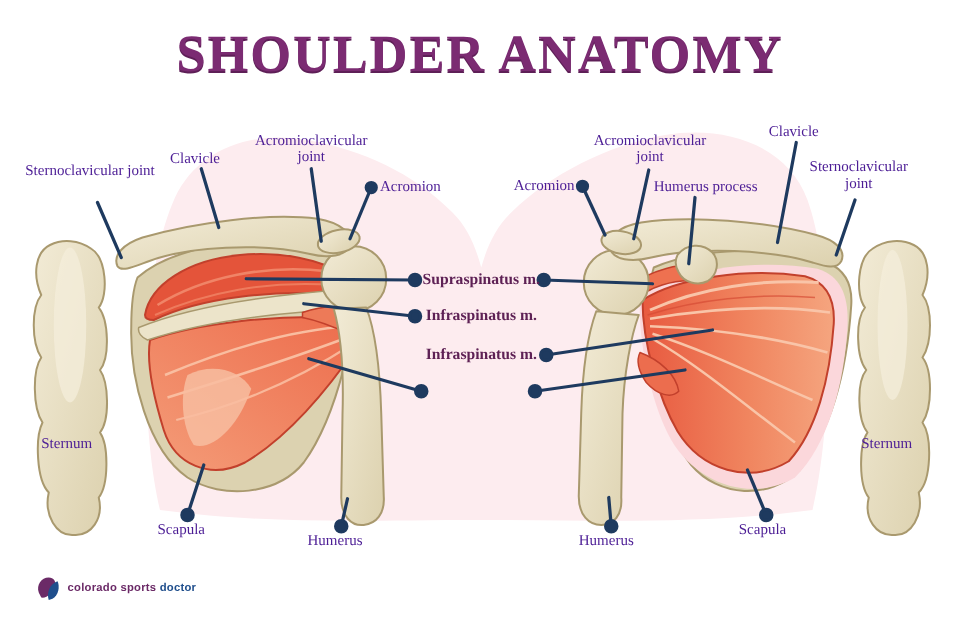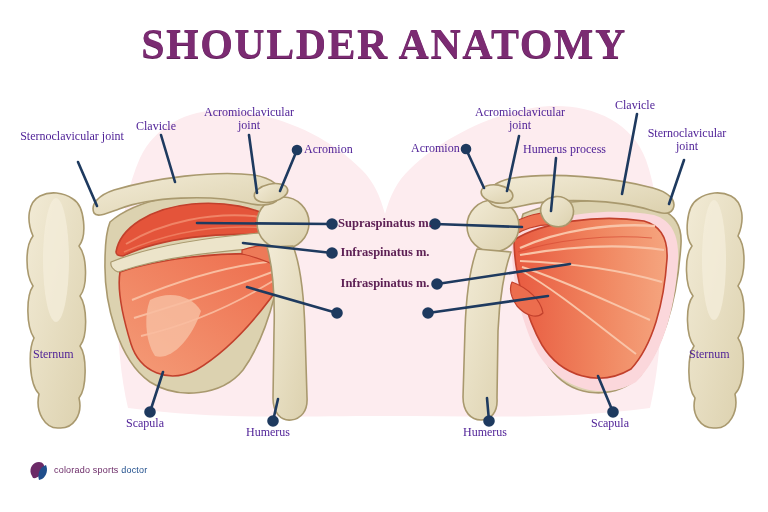--- a/index.html
+++ b/index.html
@@ -16,21 +16,21 @@
   .lbl {
     position:absolute; color:#4c1d95; font-weight:normal; font-size:12px;
     line-height:1.08; white-space:nowrap;
   }
   .lbl.c { text-align:center; white-space:normal; }
   .mlbl {
     position:absolute; left:323px; width:124px; text-align:center;
     color:#5e2155; font-weight:bold; font-size:12.5px; line-height:1.05;
   }
   .logo { position:absolute; left:27px; top:459px; display:flex; align-items:center; gap:5px; }
-  .logo-text { font-family:"Liberation Sans", sans-serif; font-size:9px; font-weight:normal; letter-spacing:.2px; }
+  .logo-text { font-family:"Liberation Sans", sans-serif; font-size:9px; font-weight:bold; letter-spacing:.2px; }
   .logo-text .p1 { color:#6b2a67; }
   .logo-text .p2 { color:#1f4e8c; }
 </style>
 </head>
 <body>
 
 <div class="stage">
 
   <svg class="art" width="768" height="512" viewBox="0 0 768 512">
     <defs>

